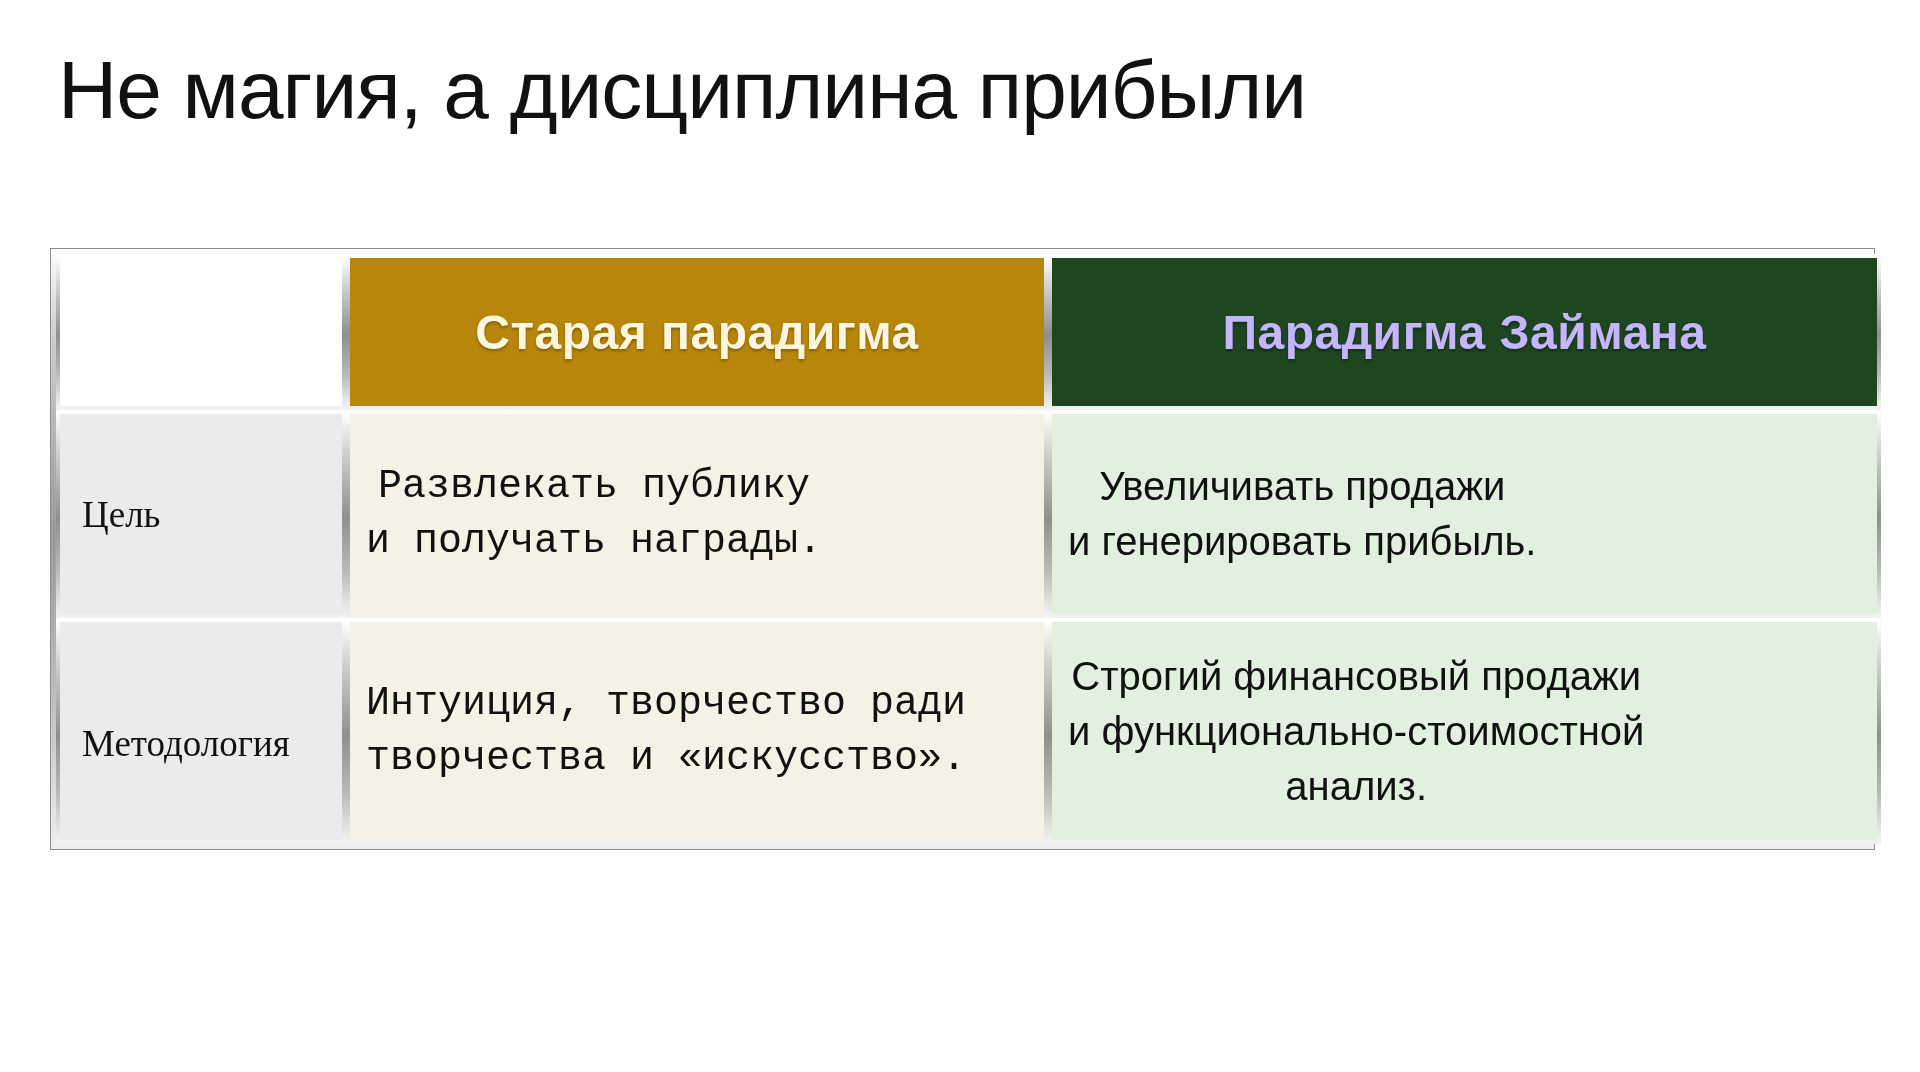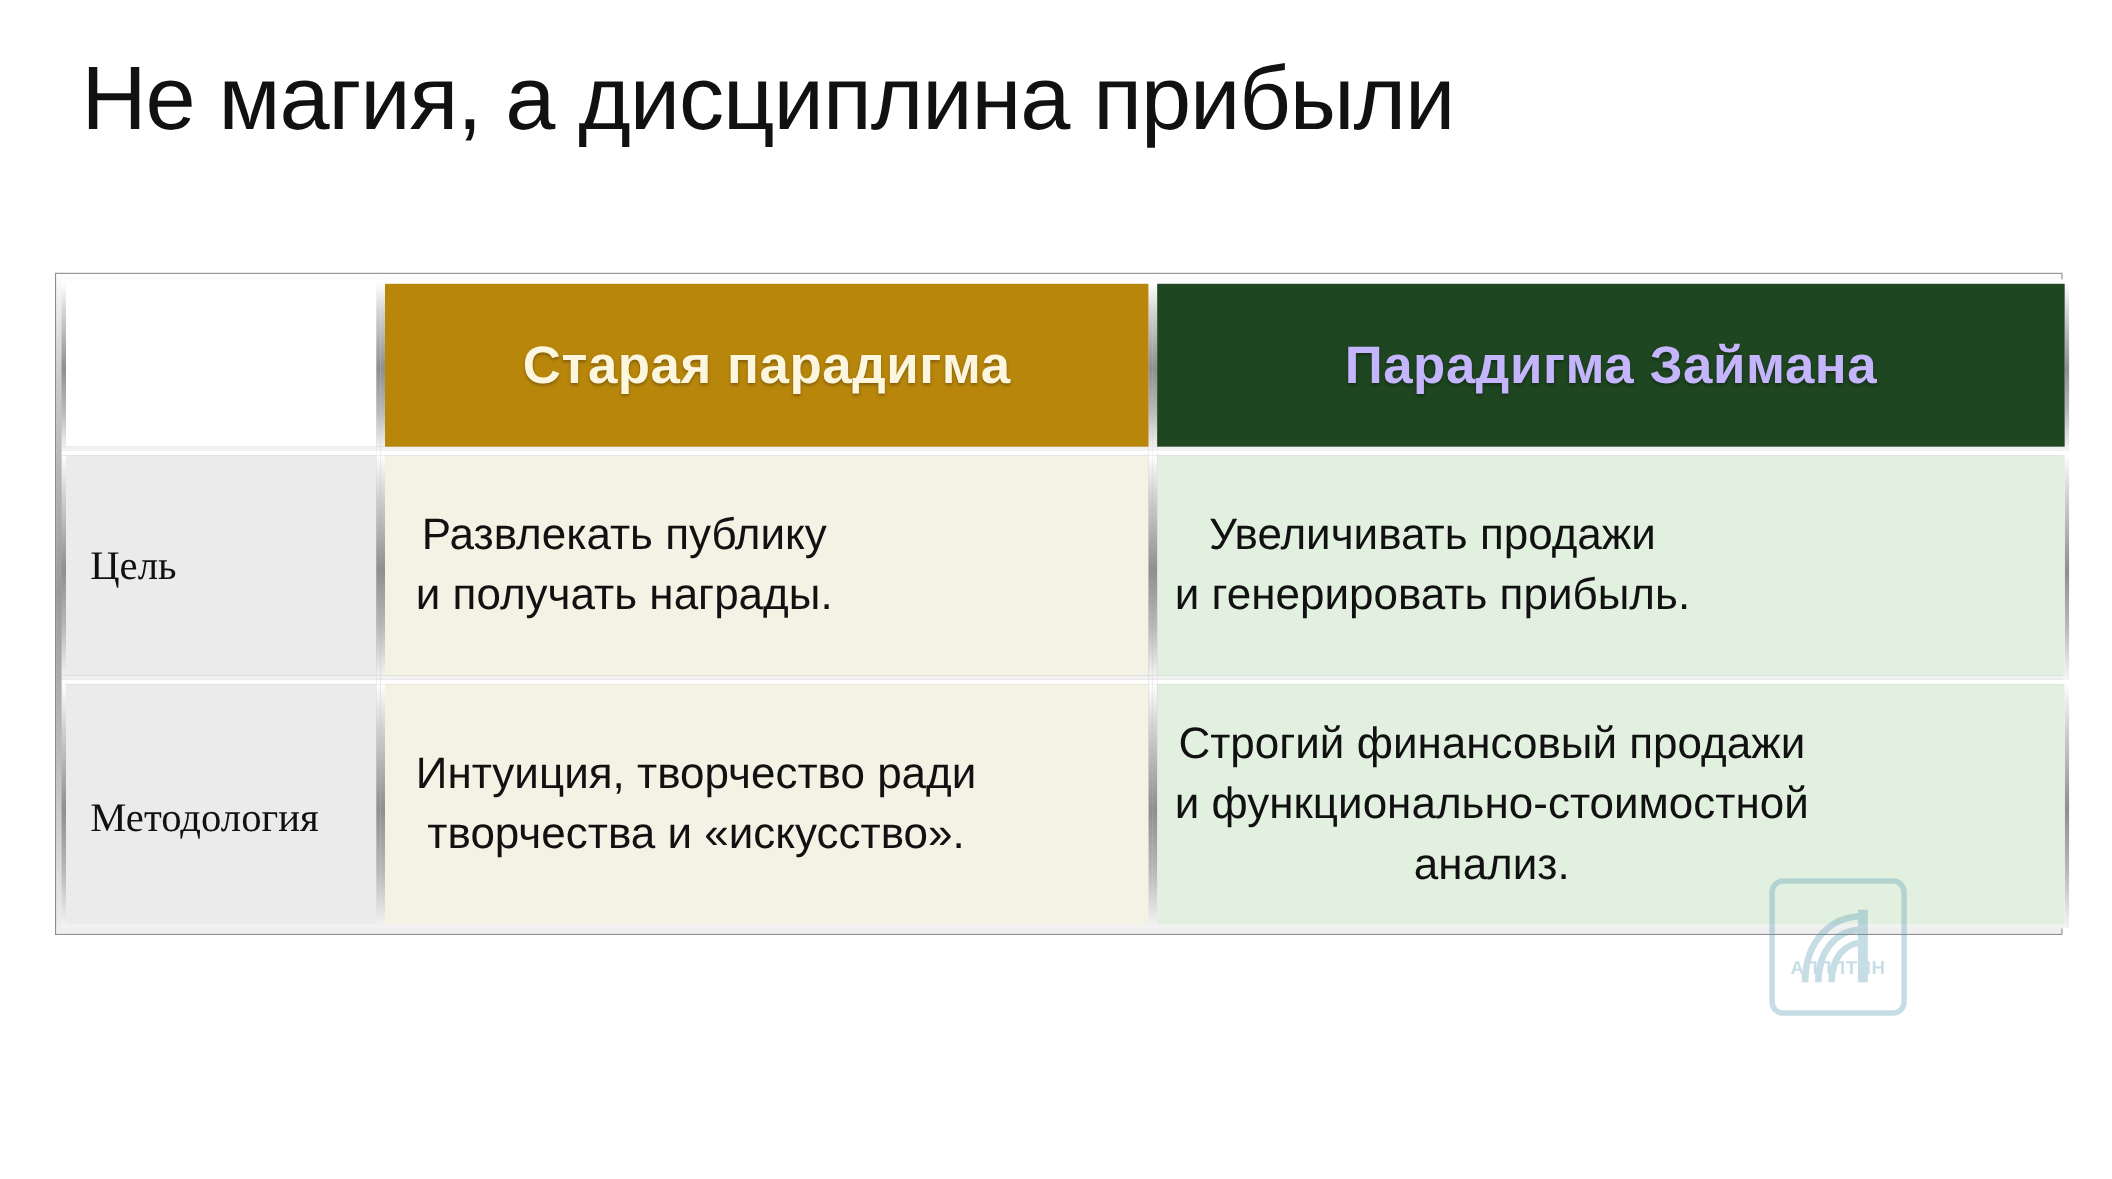--- a/index.html
+++ b/index.html
@@ -26,21 +26,20 @@
     position: absolute;
     left: 58px;
     top: 42px;
     width: 1830px;
     font-size: 82px;
     line-height: 96px;
     font-weight: 400;
     color: #111111;
     letter-spacing: -1px;
     white-space: nowrap;
-    margin-left: 16px;
   }
 
   
   .table-wrap {
     position: absolute;
     left: 50px;
     top: 248px;
     width: 1825px;
     text-align: center;
   }
@@ -115,21 +114,22 @@
   }
 
   
   .lbl .cell-inner {
     background: #ebebeb;
     padding: 0 22px;
     font-family: Liberation Serif, serif;
   }
   .old .cell-inner {
     background: #f4f2e4;
-    padding: 0 28px;
+    padding: 0 16px;
+    font-family: Liberation Mono, monospace;
   }
   .new .cell-inner {
     background: #e2f0e0;
     padding: 0 16px;
   }
 
   .r1 .cell-inner { height: 200px; }
   .r2 .cell-inner { height: 200px; }
   .r3 .cell-inner { height: 218px; }
 
@@ -231,24 +231,14 @@
 и функционально-стоимостной
 анализ.</span>
               </div>
             </td>
           </tr>
         </tbody>
       </table>
     </div>
   </div>
 
-  <div class="watermark">
-    <svg width="128" height="128" viewBox="0 0 128 128" aria-hidden="true">
-      <rect x="4" y="4" width="120" height="120" rx="10" ry="10" fill="none" stroke="#5fa0b8" stroke-width="5"></rect>
-      <path d="M34 96 C34 58, 58 36, 86 36" fill="none" stroke="#5fa0b8" stroke-width="6"></path>
-      <path d="M46 96 C46 66, 64 48, 86 48" fill="none" stroke="#5fa0b8" stroke-width="6"></path>
-      <path d="M58 96 C58 74, 70 60, 86 60" fill="none" stroke="#5fa0b8" stroke-width="6"></path>
-      <rect x="82" y="30" width="9" height="66" fill="#5fa0b8"></rect>
-      <text x="64" y="88" font-family="'Liberation Sans', sans-serif" font-size="17" font-weight="bold" text-anchor="middle" fill="#5fa0b8" letter-spacing="0.5">АПЛЛТИН</text>
-    </svg>
-  </div>
 
 </div>
 
 </body></html>

